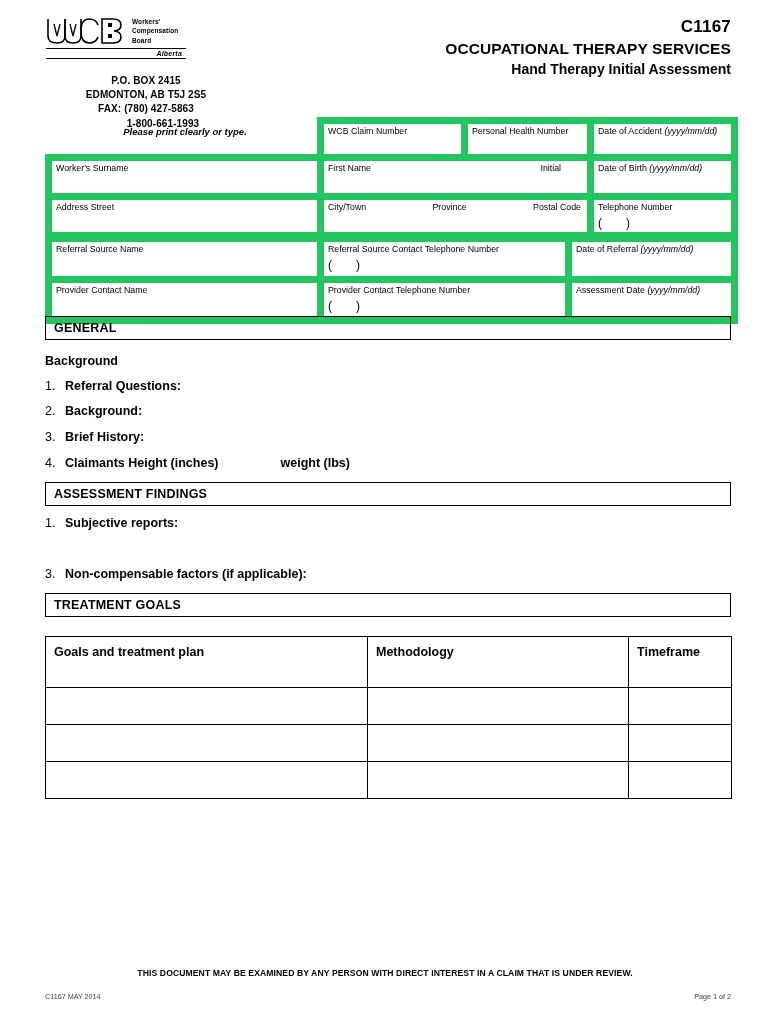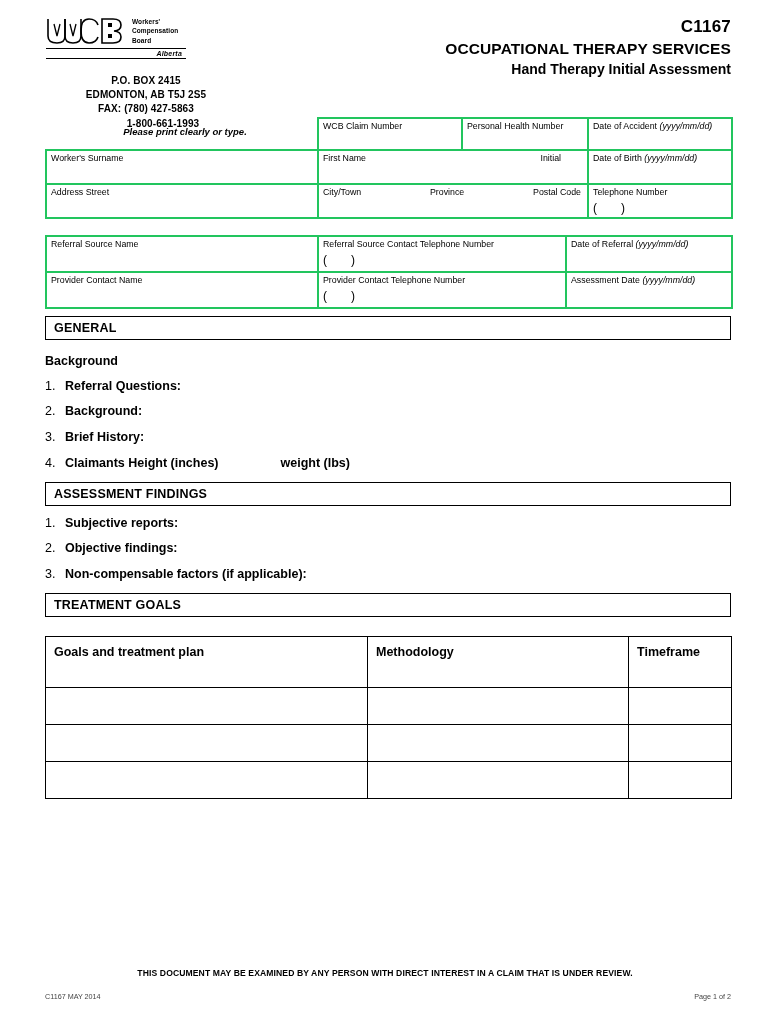--- a/index.html
+++ b/index.html
@@ -121,21 +121,21 @@
     font-style: italic;
   }
 
   
   .grid {
     position: absolute;
     border-collapse: collapse;
     table-layout: fixed;
   }
   .grid td {
-    border: 2px solid #22c55e;
+    border: 7px solid #22c55e;
     vertical-align: top;
     padding: 2px 0 0 4px;
     font-size: 8.8px;
     line-height: 1.25;
     height: 16px;
   }
   .grid .ital { font-style: italic; }
   .paren {
     font-size: 12px;
     line-height: 1;
@@ -390,23 +390,20 @@
   </div>
   <div class="item" id="item-g4">
     <span class="num">4.</span><span class="txt">Claimants Height (inches)</span><span class="txt"><span class="spacer"></span></span><span class="txt">weight (lbs)</span>
   </div>
 
   <div class="banner" id="banner-assessment">ASSESSMENT FINDINGS</div>
 
   <div class="item" id="item-a1">
     <span class="num">1.</span><span class="txt">Subjective reports:</span>
   </div>
-  <div class="item" id="item-a2">
-    <span class="num">2.</span><span class="txt">Objective findings:</span>
-  </div>
   <div class="item" id="item-a3">
     <span class="num">3.</span><span class="txt">Non-compensable factors (if applicable):</span>
   </div>
 
   <div class="banner" id="banner-treatment">TREATMENT GOALS</div>
 
   <table id="tbl-goals">
     <colgroup>
       <col style="width:322px">
       <col style="width:261px">

